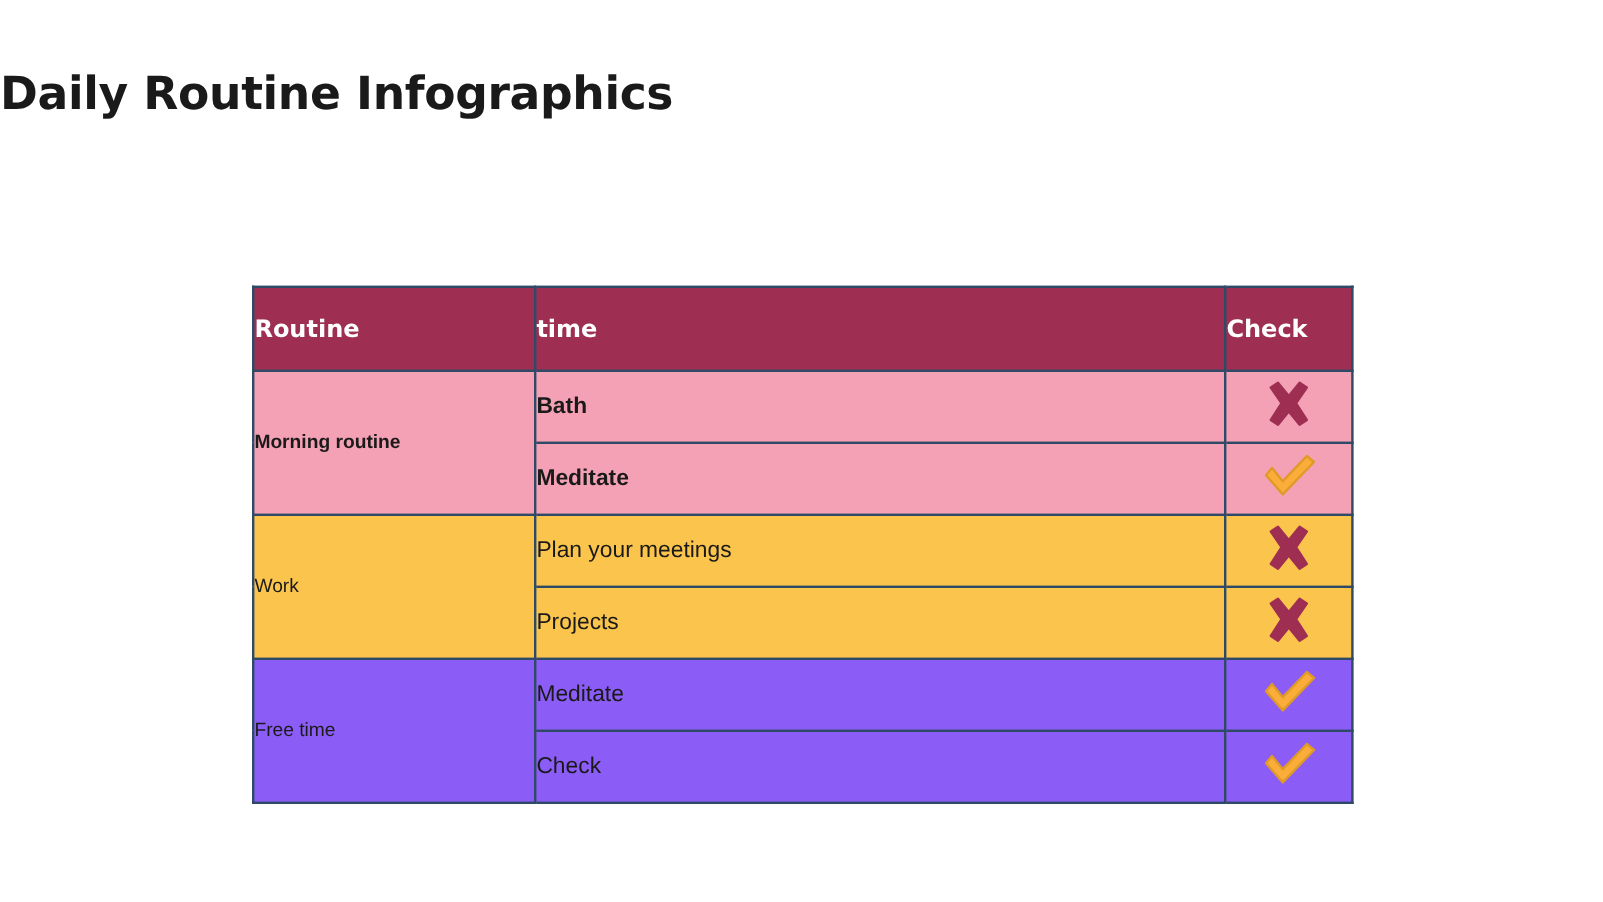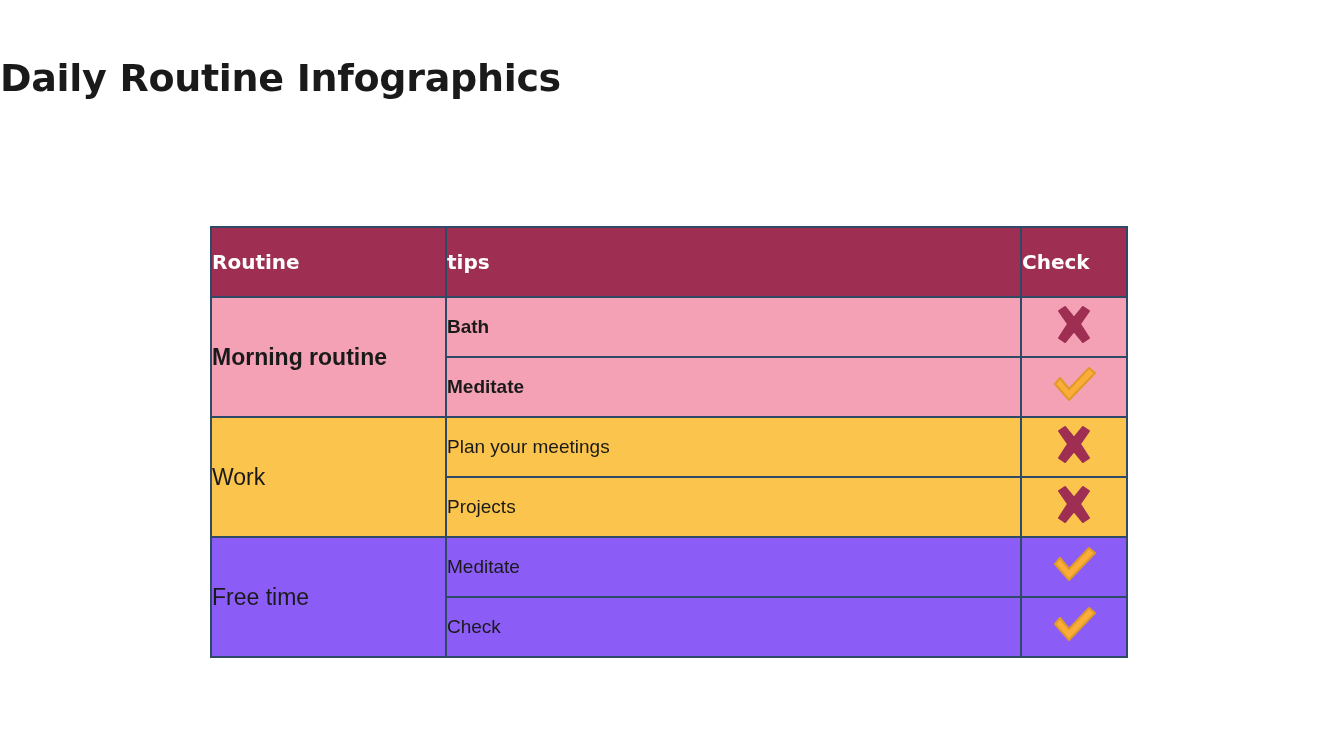--- a/index.html
+++ b/index.html
@@ -27,21 +27,21 @@
     text-align: left;
     font-family: "DejaVu Sans", sans-serif;
     font-weight: bold;
     font-size: 38px;
     letter-spacing: -0.3px;
     color: #1a1a1a;
   }
   #table-wrap {
     position: absolute;
     left: 210px;
-    top: 226px;
+    top: 238px;
     width: 752px;
   }
   table.routine-table {
     border-collapse: collapse;
     table-layout: fixed;
     width: 916px;
   }
   table.routine-table td,
   table.routine-table th {
     border: 2px solid #2e4a66;
@@ -58,21 +58,21 @@
     color: #ffffff;
     text-align: left;
     font-family: "DejaVu Sans", sans-serif;
     font-weight: bold;
     font-size: 20px;
     padding-left: 16px;
   }
   thead th.check-head {
   }
   td.routine-cell {
-    font-size: 23px;
+    font-size: 16px;
     color: #1a1a1a;
     padding-left: 16px;
   }
   td.tip-cell {
     height: 58px;
     font-size: 19px;
     color: #1a1a1a;
     padding-left: 16px;
   }
   td.check-cell {
@@ -101,21 +101,21 @@
   <div id="table-wrap">
     <table class="routine-table">
       <colgroup>
         <col class="col-routine">
         <col class="col-tips">
         <col class="col-check">
       </colgroup>
       <thead>
         <tr>
           <th>Routine</th>
-          <th>tips</th>
+          <th>time</th>
           <th class="check-head">Check</th>
         </tr>
       </thead>
       <tbody>
 
         <tr>
           <td class="routine-cell bg-pink" rowspan="2">Morning routine</td>
           <td class="tip-cell bg-pink">Bath</td>
           <td class="check-cell bg-pink">
             <span class="mark">

